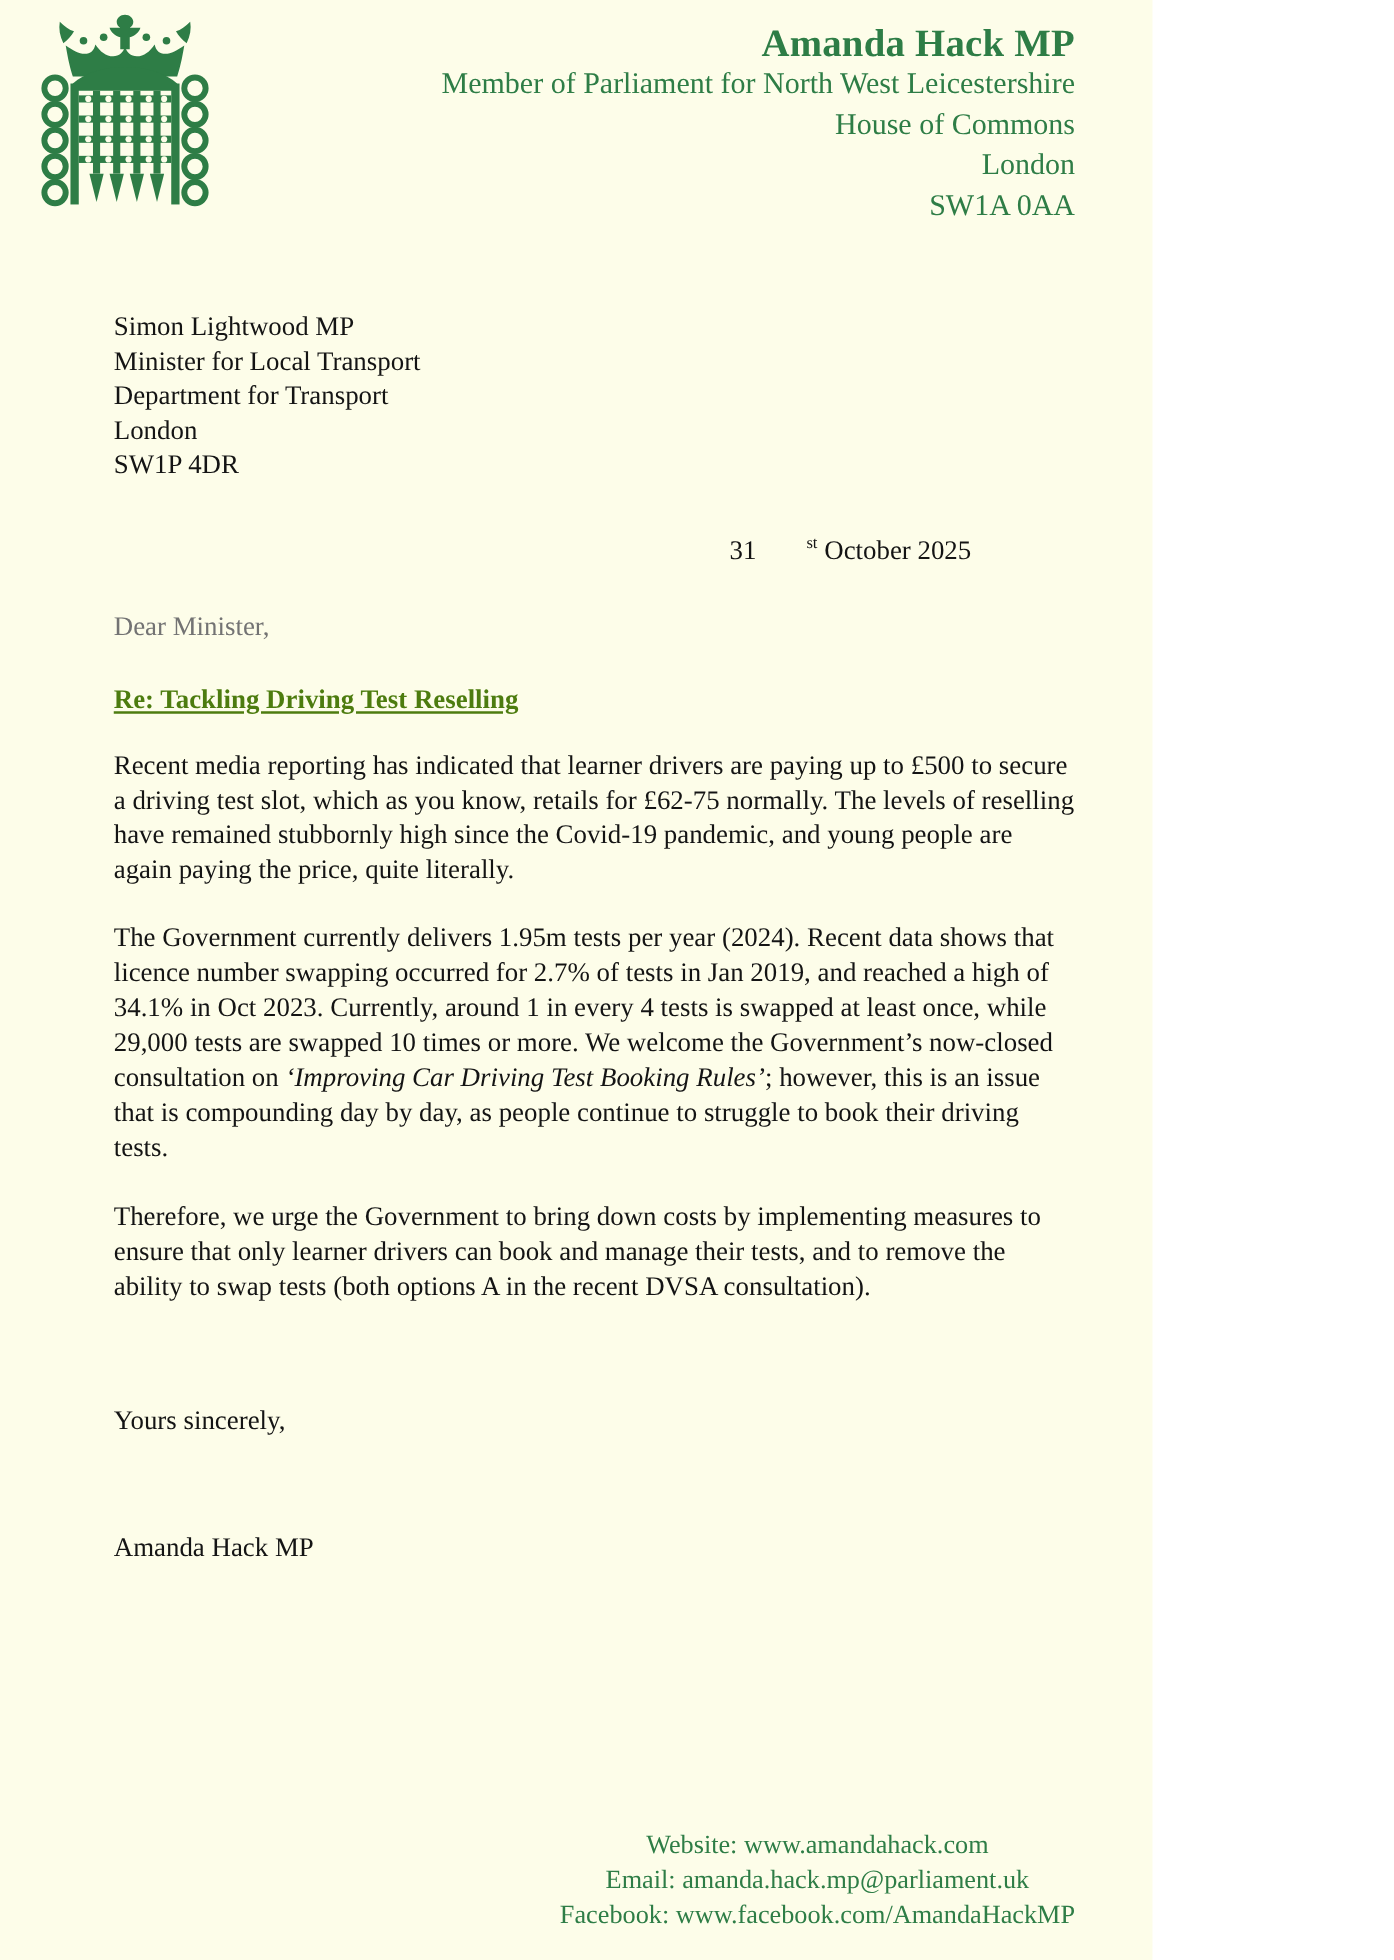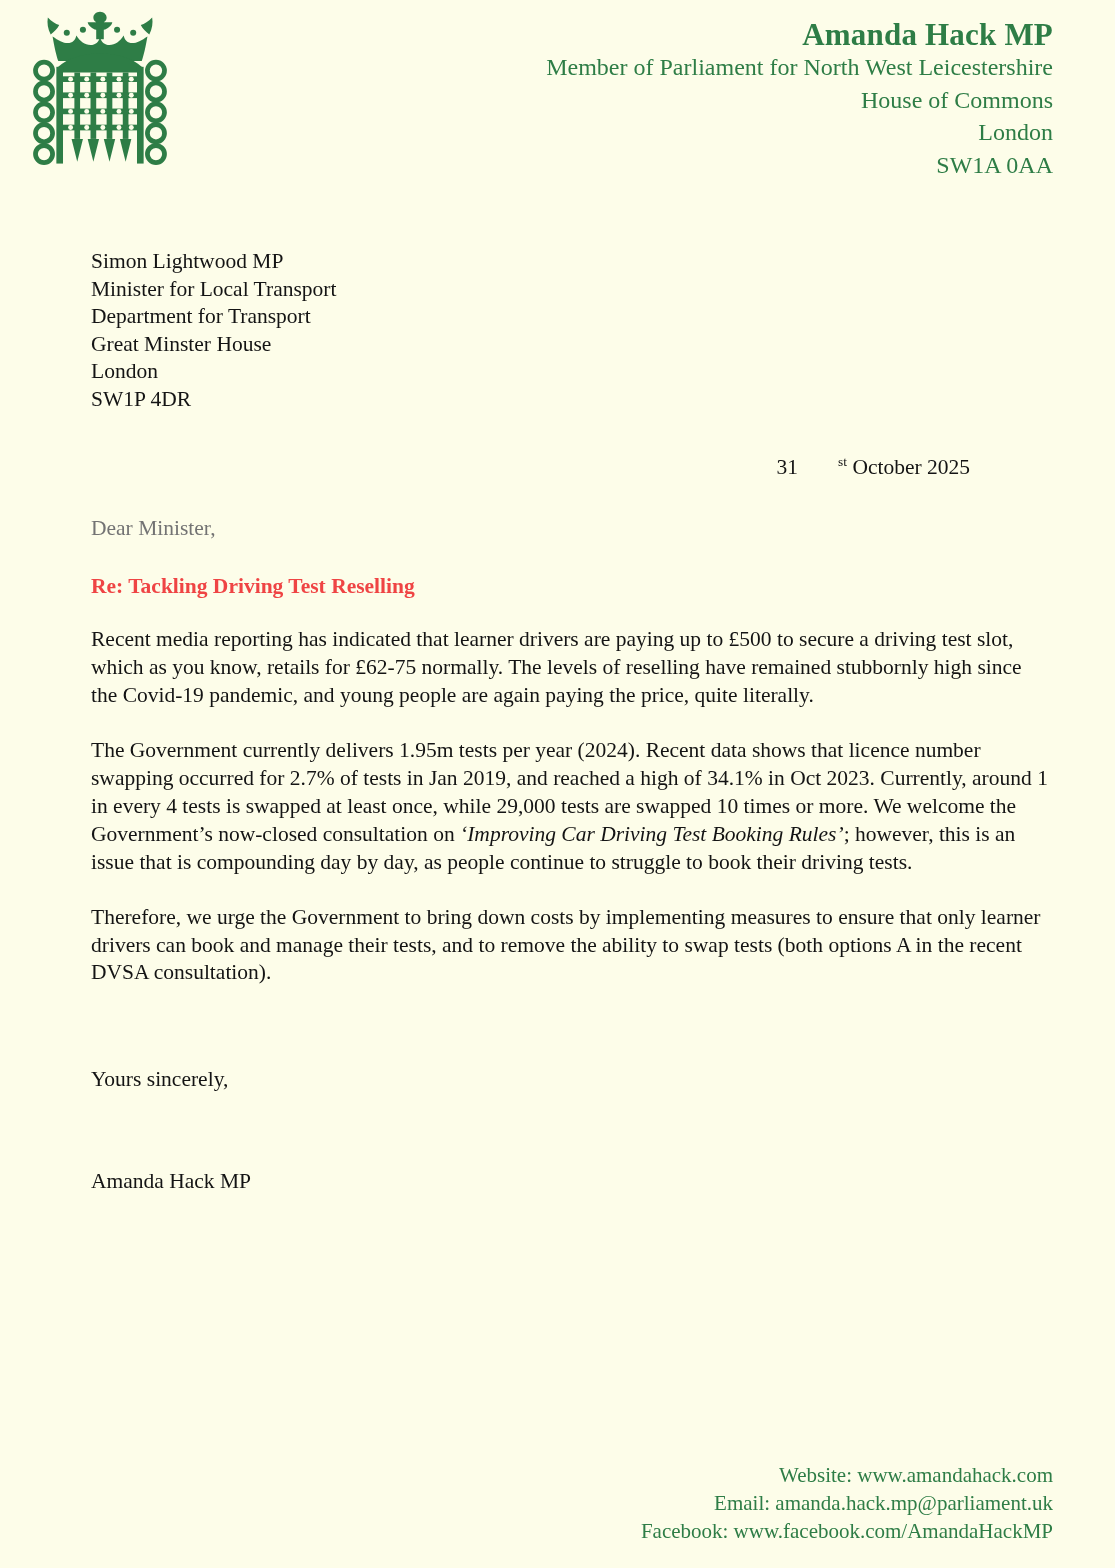--- a/index.html
+++ b/index.html
@@ -5,21 +5,21 @@
   html, body {
     margin: 0;
     padding: 0;
   }
   body {
     background: #ffffff;
     font-family: "Liberation Serif", "DejaVu Serif", serif;
   }
   .page {
     position: relative;
-    width: 1115px;
+    width: 922px;
     height: 1568px;
     background: #fdfde9;
     overflow: hidden;
     box-sizing: border-box;
   }
 
   
   .letterhead {
     position: absolute;
     top: 0;
@@ -85,22 +85,23 @@
   }
   .salutation {
     margin-top: 36px;
     font-size: 21.5px;
     color: #737373;
   }
   .subject {
     margin-top: 33px;
     font-size: 21.5px;
     font-weight: bold;
+    text-decoration: underline;
     text-underline-offset: 3px;
-    color: #ef4444;
+    color: #4d7c0f;
     display: inline-block;
   }
   .para {
     margin-top: 27px;
     font-size: 21.5px;
     line-height: 1.30;
     color: #141414;
     text-align: left;
   }
   .para.first { margin-top: 32px; }
@@ -129,20 +130,21 @@
     position: absolute;
     right: 62px;
     bottom: 22px;
     text-align: right;
     color: #2e7d46;
   }
   .footer-line {
     font-size: 21px;
     line-height: 1.33;
     white-space: nowrap;
+    text-align: center;
   }
 </style>
 </head>
 <body>
 
 <div class="page">
 
   <div class="letterhead">
 
     <div class="crest">
@@ -225,21 +227,20 @@
       <div class="lh-line">SW1A 0AA</div>
     </div>
   </div>
 
   <div class="content">
 
     <div>
       <div class="addr-line">Simon Lightwood MP</div>
       <div class="addr-line">Minister for Local Transport</div>
       <div class="addr-line">Department for Transport</div>
-      <div class="addr-line">Great Minster House</div>
       <div class="addr-line">London</div>
       <div class="addr-line">SW1P 4DR</div>
     </div>
 
     <div class="date"><span>31</span><sup>st</sup><span> October 2025</span></div>
 
     <div class="salutation">Dear Minister,</div>
 
     <div><span class="subject">Re: Tackling Driving Test Reselling</span></div>
 

